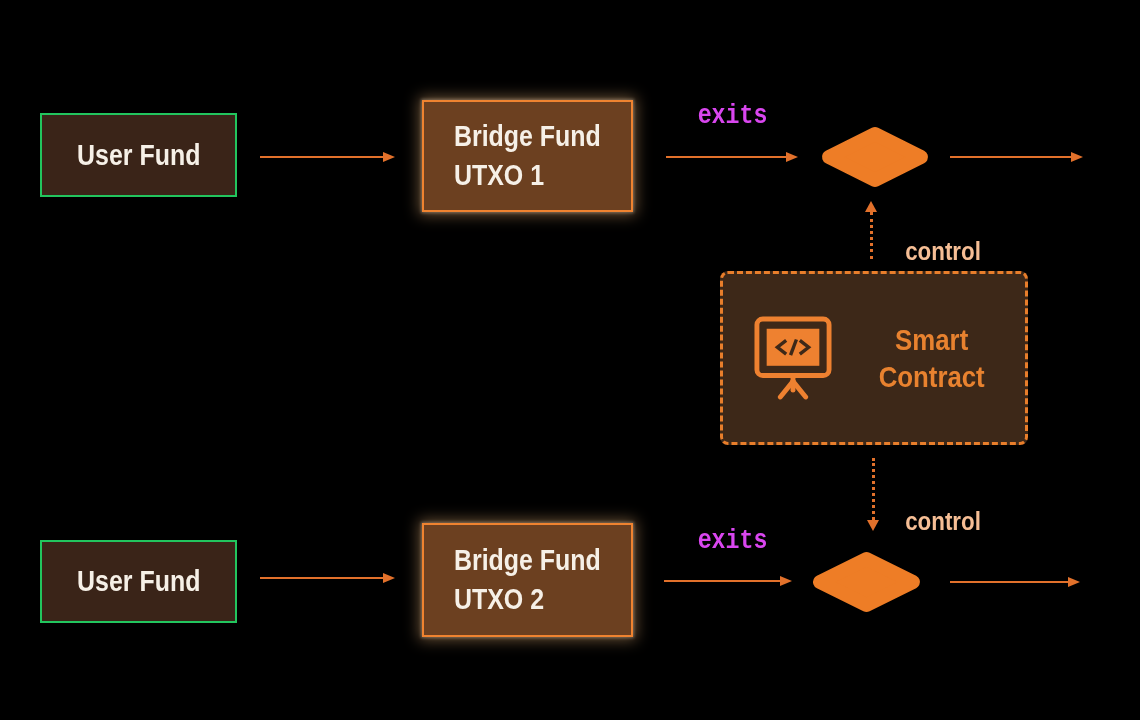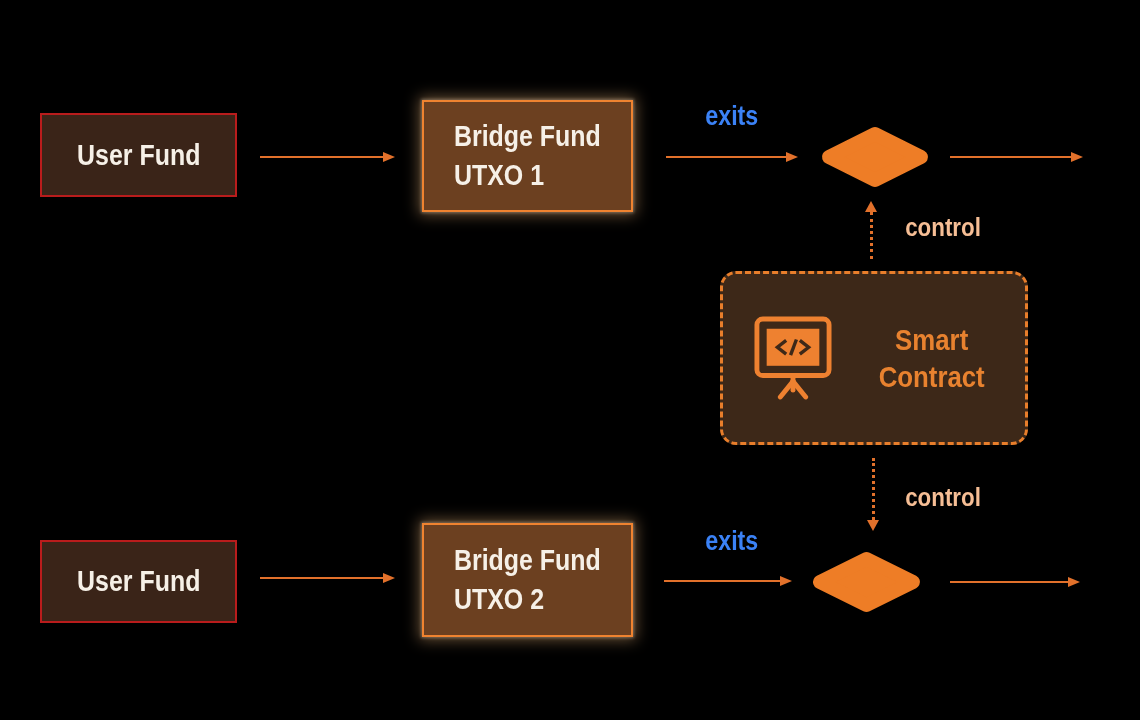--- a/index.html
+++ b/index.html
@@ -24,21 +24,21 @@
   
   .box {
     position: absolute;
     display: flex;
     align-items: center;
     justify-content: center;
     box-sizing: border-box;
   }
   .user-box {
     background: #3A2418;
-    border: 2px solid #b91c1c;
+    border: 2px solid #22c55e;
     color: #F6F0E7;
     font-size: 29px;
   }
   .bridge-box {
     background: #6C4020;
     border: 2px solid #EF8330;
     color: #F6F0E7;
     font-size: 29px;
     box-shadow: 0 0 14px 3px rgba(255,196,130,0.40), 0 0 3px 1px rgba(255,232,205,0.35);
     text-align: left;
@@ -48,39 +48,39 @@
   .user-bottom { left: 40px;  top: 540px; width: 197px; height: 83px;  }
   .bridge-top    { left: 422px; top: 100px; width: 211px; height: 112px; }
   .bridge-bottom { left: 422px; top: 523px; width: 211px; height: 114px; }
   
   .sc-box {
     position: absolute;
     left: 720px; top: 271px; width: 308px; height: 174px;
     box-sizing: border-box;
     background: #3D2818;
     border: 3px dashed #E87E2B;
-    border-radius: 16px;
+    border-radius: 8px;
     display: flex;
     align-items: center;
     justify-content: center;
     gap: 38px;
   }
   .sc-text {
     color: #E8822F;
     font-size: 30px;
     line-height: 37px;
     text-align: center;
   }
   
   .flow-label {
     position: absolute;
     text-align: center;
   }
-  .exits-label { color: #3b82f6; font-size: 27px; width: 80px; }
-  .control-label { color: #F6BE95; font-size: 26px; width: 100px; }
+  .exits-label { color: #d946ef; font-size: 27px; width: 80px; font-family: Liberation Mono, monospace; }
+  .control-label { color: #F6BE95; font-size: 26px; width: 100px; margin-top: 24px; }
   .exits-top     { left: 692px; top: 101px; }
   .exits-bottom  { left: 692px; top: 526px; }
   .control-top    { left: 893px; top: 212px; }
   .control-bottom { left: 893px; top: 482px; }
   
   .arrow {
     position: absolute;
     display: flex;
     align-items: center;
     height: 12px;

